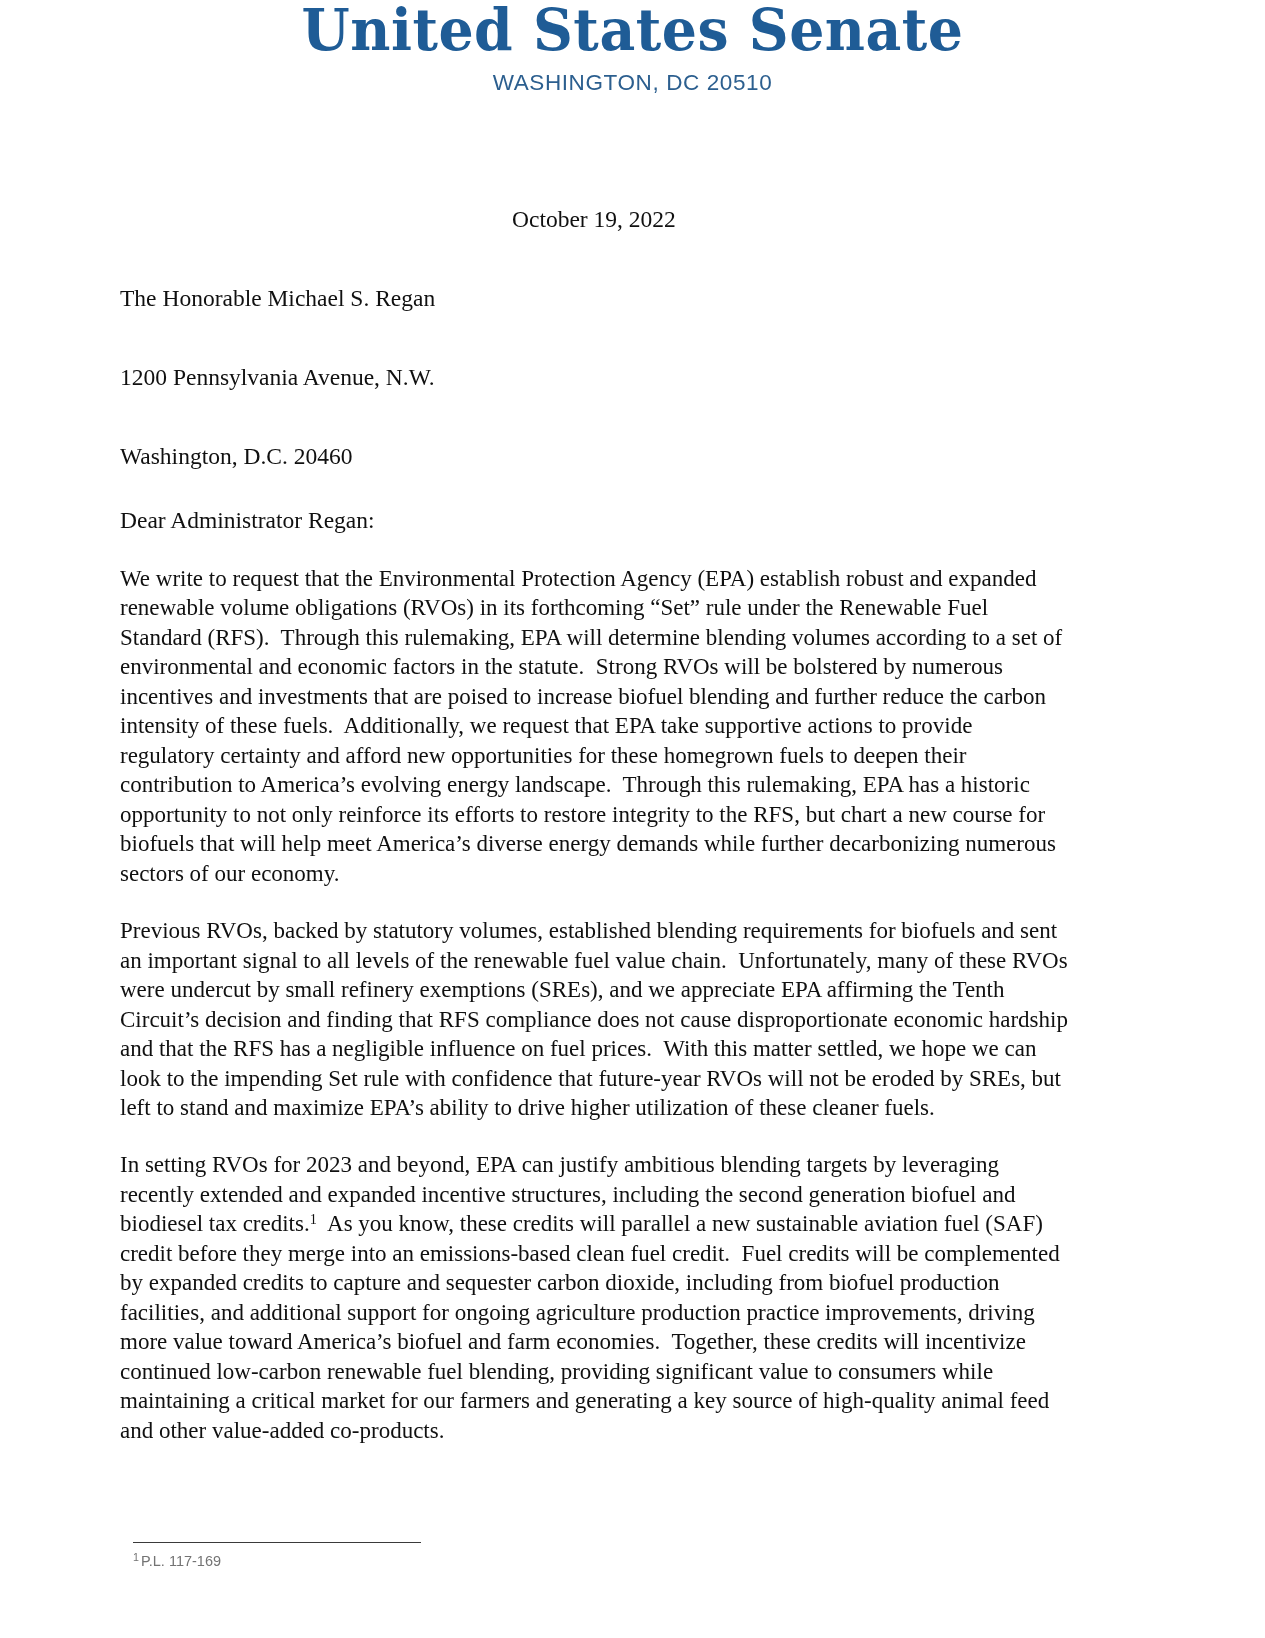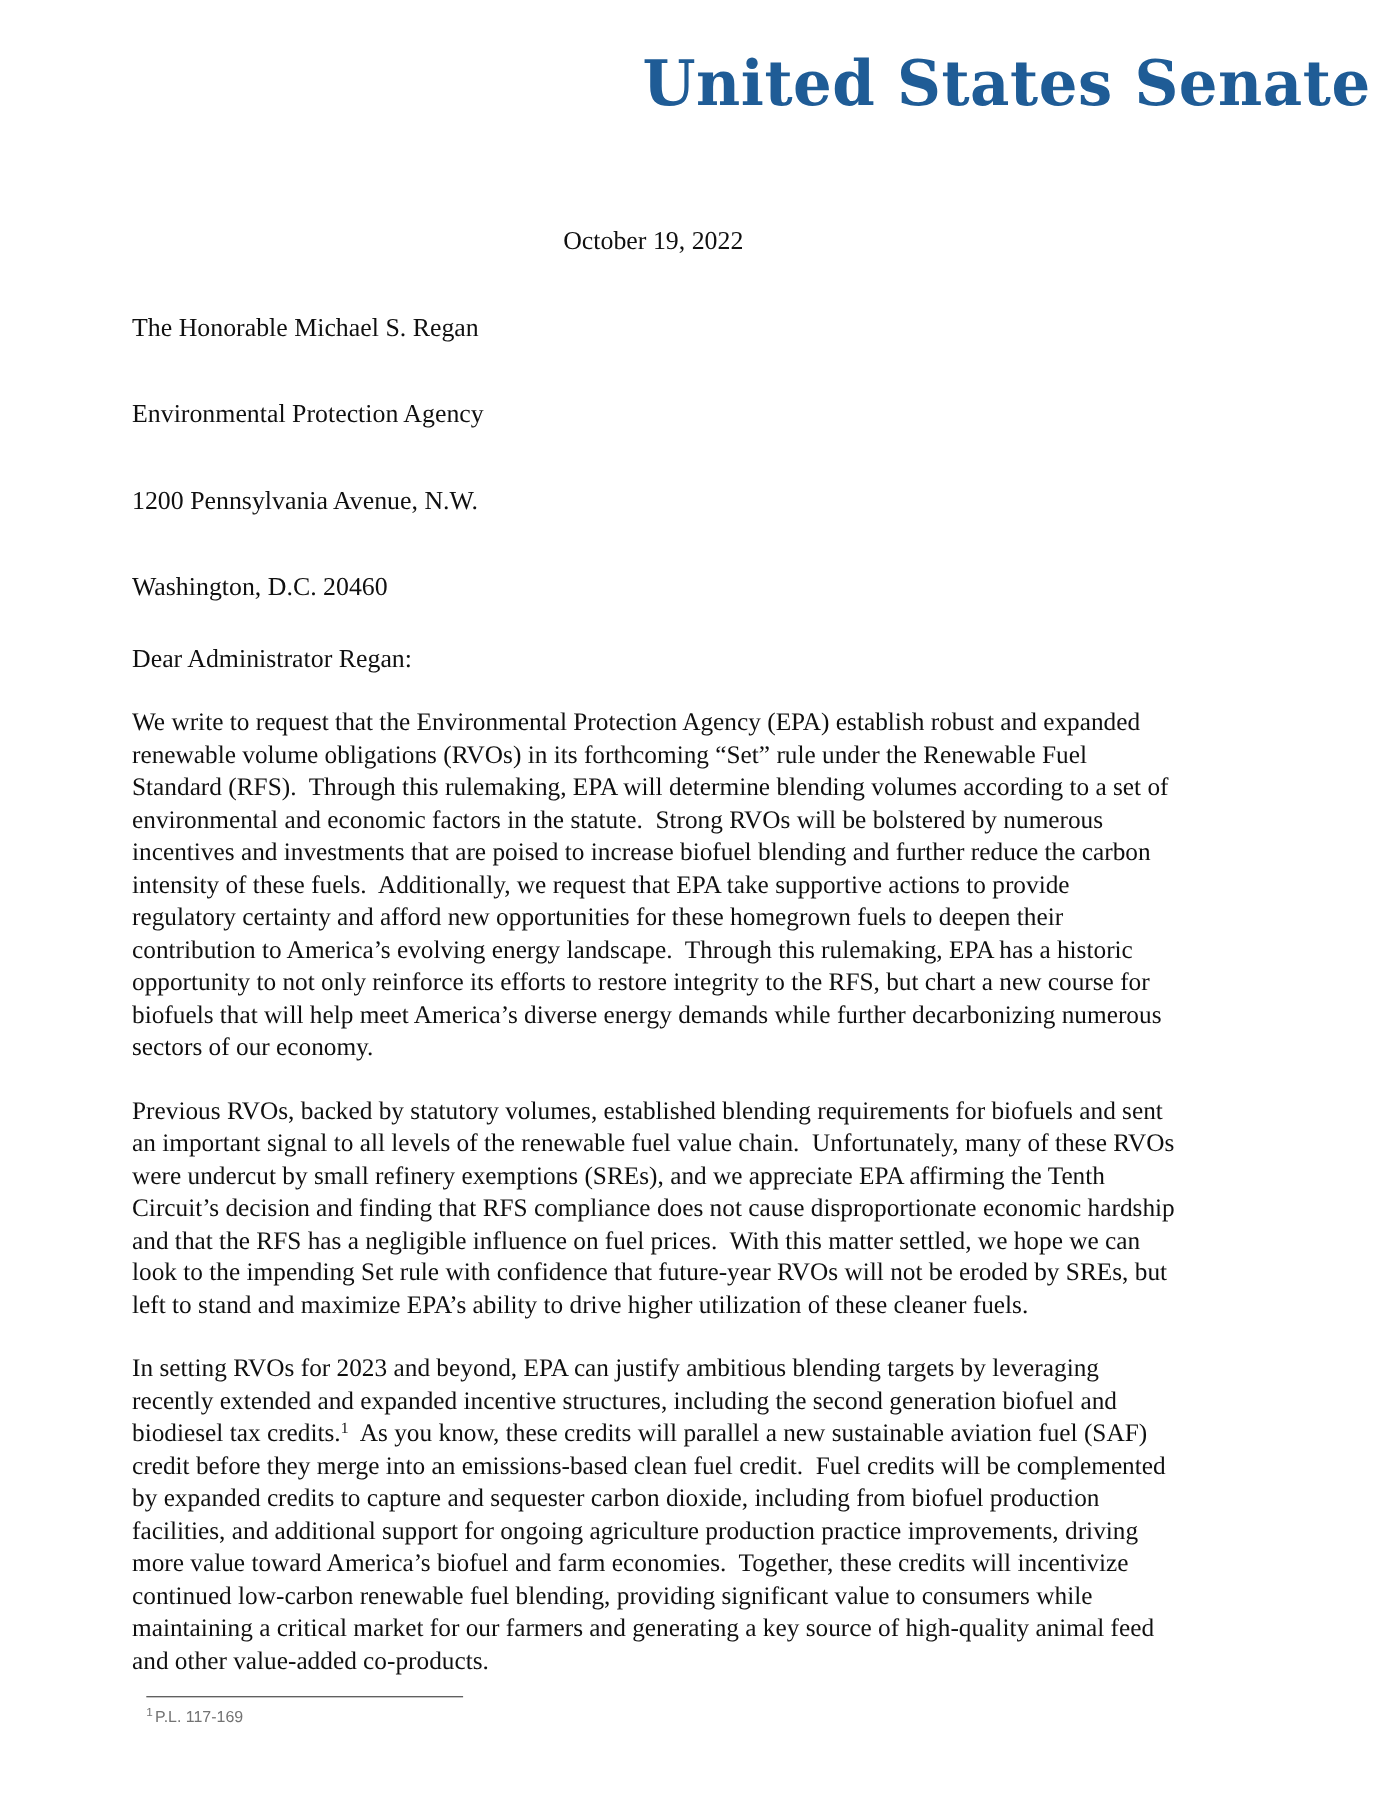--- a/index.html
+++ b/index.html
@@ -19,22 +19,21 @@
   .page {
     position: relative;
     width: 1265px;
     height: 1638px;
     background: #ffffff;
     box-sizing: border-box;
   }
 
   
   .letterhead {
-    text-align: right;
-    padding-top: 46px;
+    text-align: center;
   }
   .senate-title {
     font-family: "DejaVu Serif", "Liberation Serif", serif;
     font-weight: 700;
     font-size: 57px;
     line-height: 1.05;
     letter-spacing: 0.5px;
     color: #1f5c96;
     
     transform: scaleX(0.97);
@@ -117,29 +116,29 @@
     margin-right: 2px;
   }
 </style>
 </head>
 <body>
 
 <div class="page">
 
   <div class="letterhead">
     <div class="senate-title">United States Senate</div>
+    <div class="senate-city">WASHINGTON, DC 20510</div>
   </div>
 
   <div class="content" style="top:204px;">
 
     <div class="date-line">October 19, 2022</div>
 
     <div class="address-block">
       <div>The Honorable Michael S. Regan</div>
-      <div>Environmental Protection Agency</div>
       <div>1200 Pennsylvania Avenue, N.W.</div>
       <div>Washington, D.C. 20460</div>
     </div>
 
     <div class="salutation">Dear Administrator Regan:</div>
 
     <div class="para">We write to request that the Environmental Protection Agency (EPA) establish robust and expanded renewable volume obligations (RVOs) in its forthcoming “Set” rule under the Renewable Fuel Standard (RFS).  Through this rulemaking, EPA will determine blending volumes according to a set of environmental and economic factors in the statute.  Strong RVOs will be bolstered by numerous incentives and investments that are poised to increase biofuel blending and further reduce the carbon intensity of these fuels.  Additionally, we request that EPA take supportive actions to provide regulatory certainty and afford new opportunities for these homegrown fuels to deepen their contribution to America’s evolving energy landscape.  Through this rulemaking, EPA has a historic opportunity to not only reinforce its efforts to restore integrity to the RFS, but chart a new course for biofuels that will help meet America’s diverse energy demands while further decarbonizing numerous sectors of our economy.</div>
 
     <div class="para">Previous RVOs, backed by statutory volumes, established blending requirements for biofuels and sent an important signal to all levels of the renewable fuel value chain.  Unfortunately, many of these RVOs were undercut by small refinery exemptions (SREs), and we appreciate EPA affirming the Tenth Circuit’s decision and finding that RFS compliance does not cause disproportionate economic hardship and that the RFS has a negligible influence on fuel prices.  With this matter settled, we hope we can look to the impending Set rule with confidence that future-year RVOs will not be eroded by SREs, but left to stand and maximize EPA’s ability to drive higher utilization of these cleaner fuels.</div>
 

